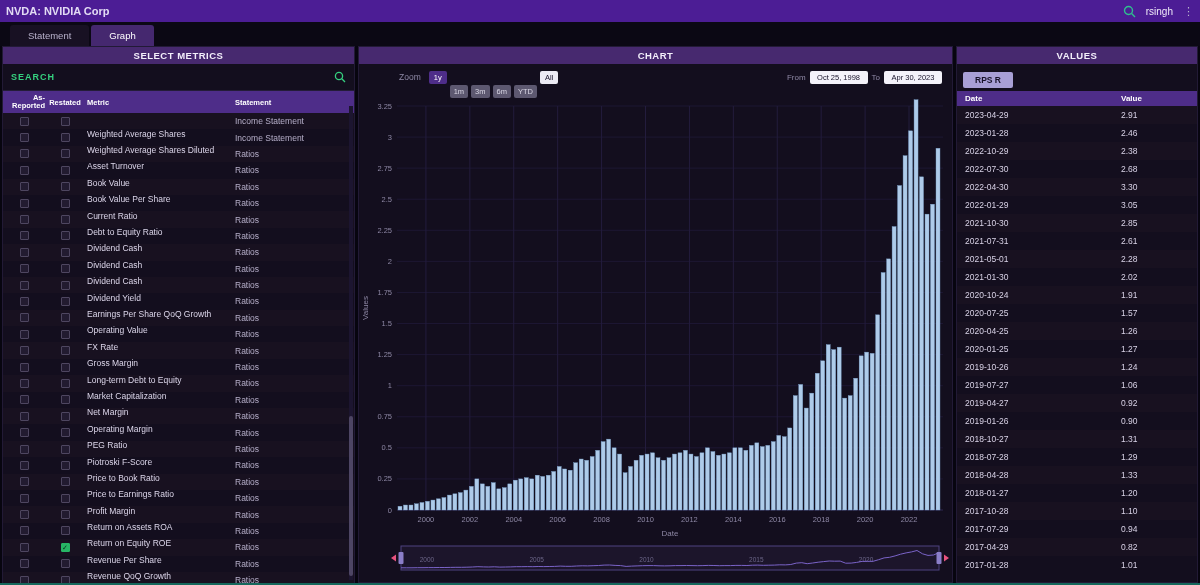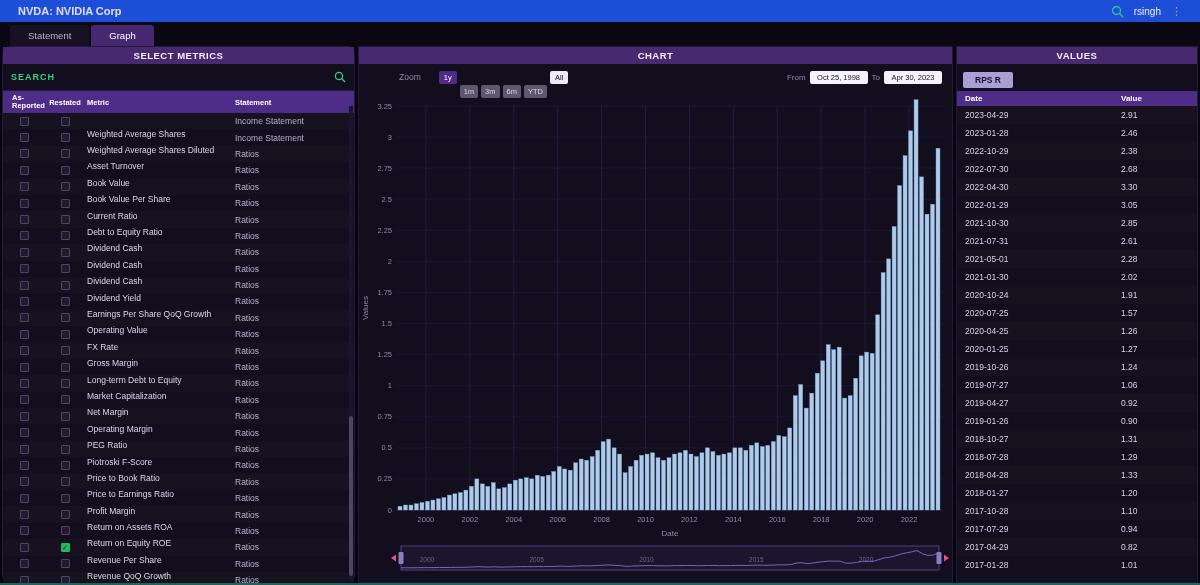--- a/index.html
+++ b/index.html
@@ -1,63 +1,63 @@
 <!DOCTYPE html>
 <html><head>
 <meta charset="utf-8">
 <style>
   * { margin:0; padding:0; box-sizing:border-box; }
   html,body { width:1200px; height:585px; background:#07050f; overflow:hidden;
     font-family:"Liberation Sans","DejaVu Sans",sans-serif; color:#ddd6ee; }
 
-  .topbar { position:absolute; left:0; top:0; width:1200px; height:22px; background:#1d4ed8;
-    display:flex; align-items:center; padding:0 18px; }
+  .topbar { position:absolute; left:0; top:0; width:1200px; height:22px; background:#4c1d95;
+    display:flex; align-items:center; padding:0 6px; }
   .topbar-title { font-size:11px; font-weight:600; color:#e2dbf4; }
   .topbar-right { margin-left:auto; display:flex; align-items:center; gap:10px; }
   .user-name { font-size:10px; color:#efeaf8; cursor:pointer; }
   .kebab { color:#b8b2cc; font-size:11px; cursor:pointer; }
 
   .tabbar { position:absolute; left:0; top:22px; width:1200px; height:24px; background:#0b0814;
     display:flex; align-items:flex-end; padding-left:10px; gap:2px; }
   .tab { height:21px; padding:0 18px; display:flex; align-items:center; font-size:9.5px;
     color:#b9b2cc; background:#181123; border-radius:3px 3px 0 0; cursor:pointer; }
   .tab.active { background:#45286f; color:#fff; }
 
   .panel { position:absolute; top:46px; height:537px; background:#130e1e; border:1px solid #221a36; }
-  #panel-metrics { left:2px;  width:353px;border-radius:8px; }
+  #panel-metrics { left:2px;  width:353px; }
   #panel-chart   { left:358px; width:595px; }
   #panel-values  { left:956px; width:242px; }
   .panel-header { height:17px; background:#47296f; color:#f2eefa; font-size:9.5px; font-weight:bold;
     letter-spacing:.5px; display:flex; align-items:center; justify-content:center; }
 
   
   .search-row { height:20px; display:flex; align-items:center; padding:13px 8px; border-bottom:1px solid #241c38; }
   .search-input { flex:1; background:transparent; border:none; outline:none; color:#35d07f;
     font-size:9px; font-weight:bold; letter-spacing:1px; font-family:inherit; }
   .search-input::placeholder { color:#35d07f; opacity:1; }
   .mhead { display:flex; background:#4e2d89; height:22px; align-items:center; font-size:7.5px; font-weight:bold; color:#fff; }
-  .mh-c1 { width:42px; text-align:left; line-height:1.1;padding-left:9px; }
+  .mh-c1 { width:42px; text-align:right; line-height:1.1;padding-left:9px; }
   .mh-c2 { width:40px; text-align:center; }
   .mh-metric { width:146px; padding-left:2px; }
   .mh-stmt { flex:1; padding-left:4px; }
   .mrow { display:flex; align-items:center; height:16.4px; font-size:8.5px; }
   #metrics-body .mrow:nth-child(odd) { background:#181120; }
   .cbcell { display:flex; justify-content:center; }
   .cbcell.c1 { width:42px; } .cbcell.c2 { width:40px; }
   .cb { width:9px; height:9px; border:1px solid #4e4660; background:#221b30; border-radius:1px; cursor:pointer;
     display:flex; align-items:center; justify-content:center; font-size:7px; line-height:1; }
   .cb.checked { background:#27b565; border-color:#27b565; color:#06301a; }
   .m-metric { width:146px; color:#dcd6ea; padding-left:2px; white-space:nowrap; overflow:hidden;margin-top:25px; }
   .m-stmt { flex:1; color:#b6afc9; padding-left:4px; }
   .scroll-track { position:absolute; right:1px; top:59px; bottom:2px; width:4px; background:#1c1530; }
   .scroll-thumb { position:absolute; left:0; top:310px; height:160px; width:4px; background:#4d4564; border-radius:2px; }
 
   
   .controls { height:26px; position:relative; display:flex; align-items:center; padding-left:40px; gap:4px; }
-  .zoom-label { font-size:8.5px; color:#8f89a6; margin-right:14px; }
+  .zoom-label { font-size:8.5px; color:#8f89a6; margin-right:4px; }
   #zoom-buttons { display:flex; gap:3px; align-items:center; }
   .zbtn { font-size:7.5px; padding:2px 5px; border-radius:2px; cursor:pointer; line-height:1.2; }
   .zbtn.primary { background:#4e2d89; color:#fff; }
   .zbtn.default { background:#5d5870; color:#d9d6e4; padding:2px 4px;margin-top:29px; }
   .zbtn.light { background:#eceaf4; color:#171129; }
   .range-group { position:absolute; right:10px; top:0; height:26px; display:flex; align-items:center; gap:4px; }
   .range-label { font-size:8px; color:#8f89a6; }
   .range-input { background:#f4f2fa; color:#171129; font-size:7.5px; padding:2px 4px; border-radius:2px;
     border:none; width:58px; text-align:center; font-family:inherit; }
   #main-chart, #nav-chart { display:block; }

